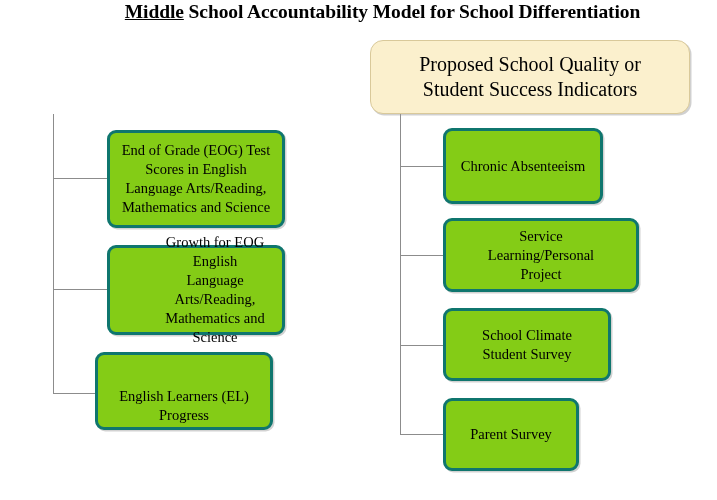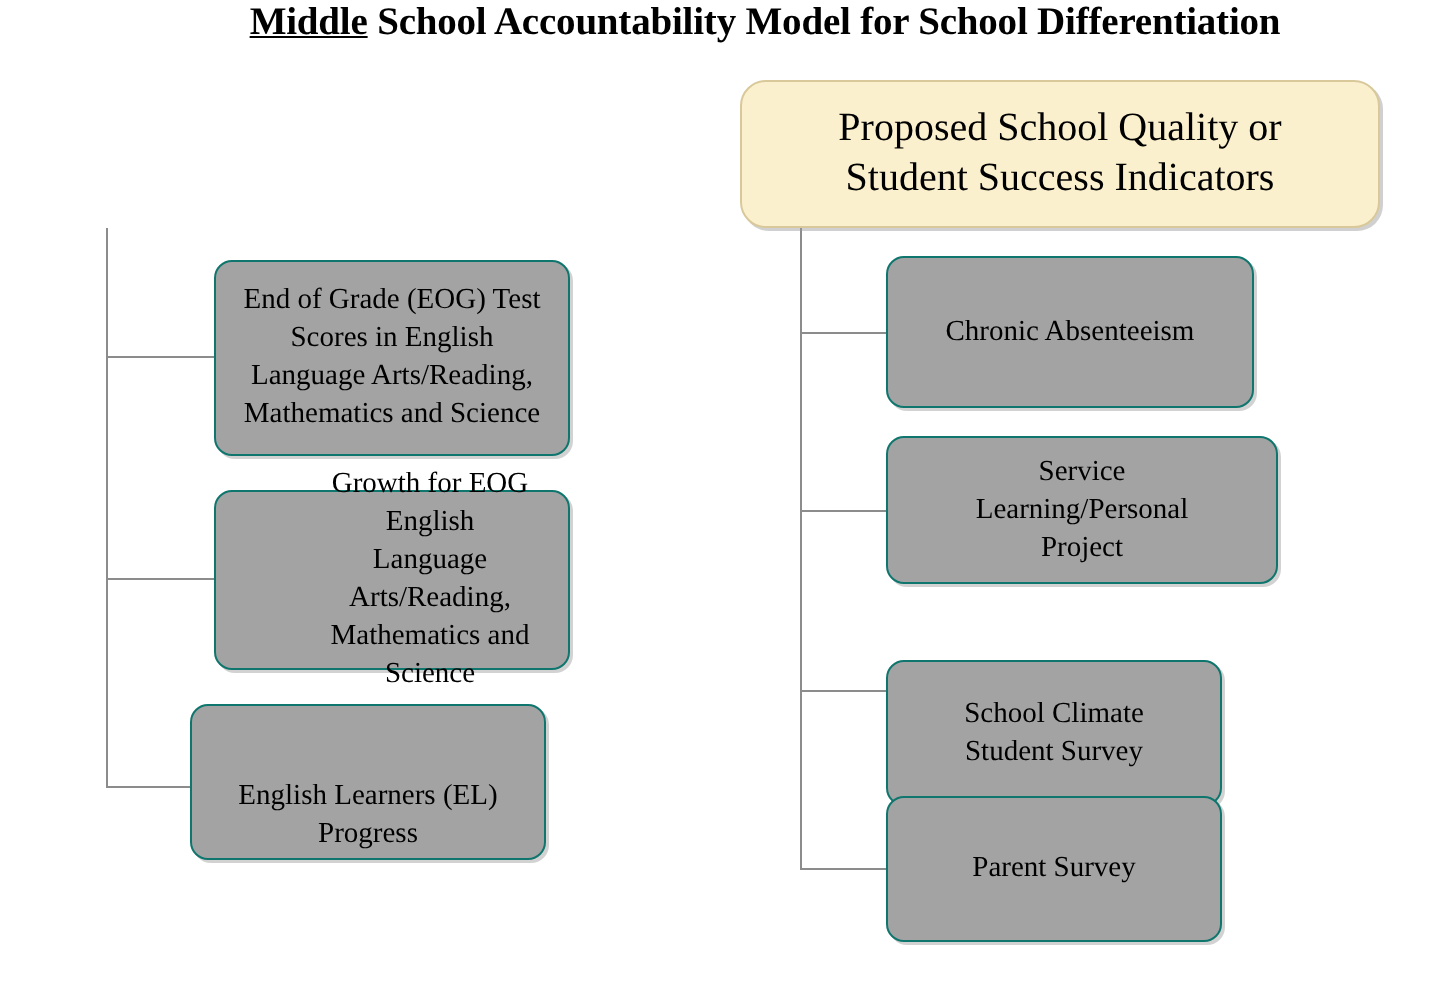--- a/index.html
+++ b/index.html
@@ -66,46 +66,46 @@
     background: #fbf0cd;
     border: 1px solid #d9c99a;
     border-radius: 9px;
     box-shadow: 1.5px 1.5px 0 rgba(150,150,150,0.45);
     font-size: 20px;
     line-height: 25px;
     padding: 2px 8px;
   }
 
   .child-box {
-    background: #a3a3a3;
-    border: 1px solid #0f766e;
+    background: #84cc16;
+    border: 3px solid #0f766e;
     border-radius: 9px;
     box-shadow: 1.5px 1.5px 0 rgba(165,165,165,0.5);
     font-size: 14.5px;
     line-height: 19px;
     padding: 2px 6px;
   }
 
   .box-label {
     display: block;
     white-space: pre-line;
   }
 
   
   #header-performance-indicators { left: 20px;  top: 40px;  width: 302px; height: 74px; }
   #box-eog-test-scores           { left: 107px; top: 130px; width: 178px; height: 98px; }
   #box-eog-growth                { left: 107px; top: 245px; width: 178px; height: 90px; padding-left: 44px; }
   #box-el-progress               { left: 95px; top: 352px; width: 178px; height: 78px; align-items: flex-end; }
 
   
   #header-quality-indicators     { left: 370px; top: 40px;  width: 320px; height: 74px; border-radius: 13px; }
-  #box-chronic-absenteeism       { left: 443px; top: 128px; width: 184px; height: 76px; }
+  #box-chronic-absenteeism       { left: 443px; top: 128px; width: 160px; height: 76px; }
   #box-service-learning          { left: 443px; top: 218px; width: 196px; height: 74px; }
-  #box-school-climate-survey     { left: 443px; top: 308px; width: 168px; height: 73px; margin-top: 22px; }
-  #box-parent-survey             { left: 443px; top: 398px; width: 168px; height: 73px; }
+  #box-school-climate-survey     { left: 443px; top: 308px; width: 168px; height: 73px; }
+  #box-parent-survey             { left: 443px; top: 398px; width: 136px; height: 73px; }
 </style>
 </head>
 <body>
 
 <div id="diagram-root">
 
   <div class="title"><span class="underlined">Middle</span><span> School Accountability Model for School Differentiation</span></div>
 
   <svg id="connectors" viewBox="0 0 717 500">
 

